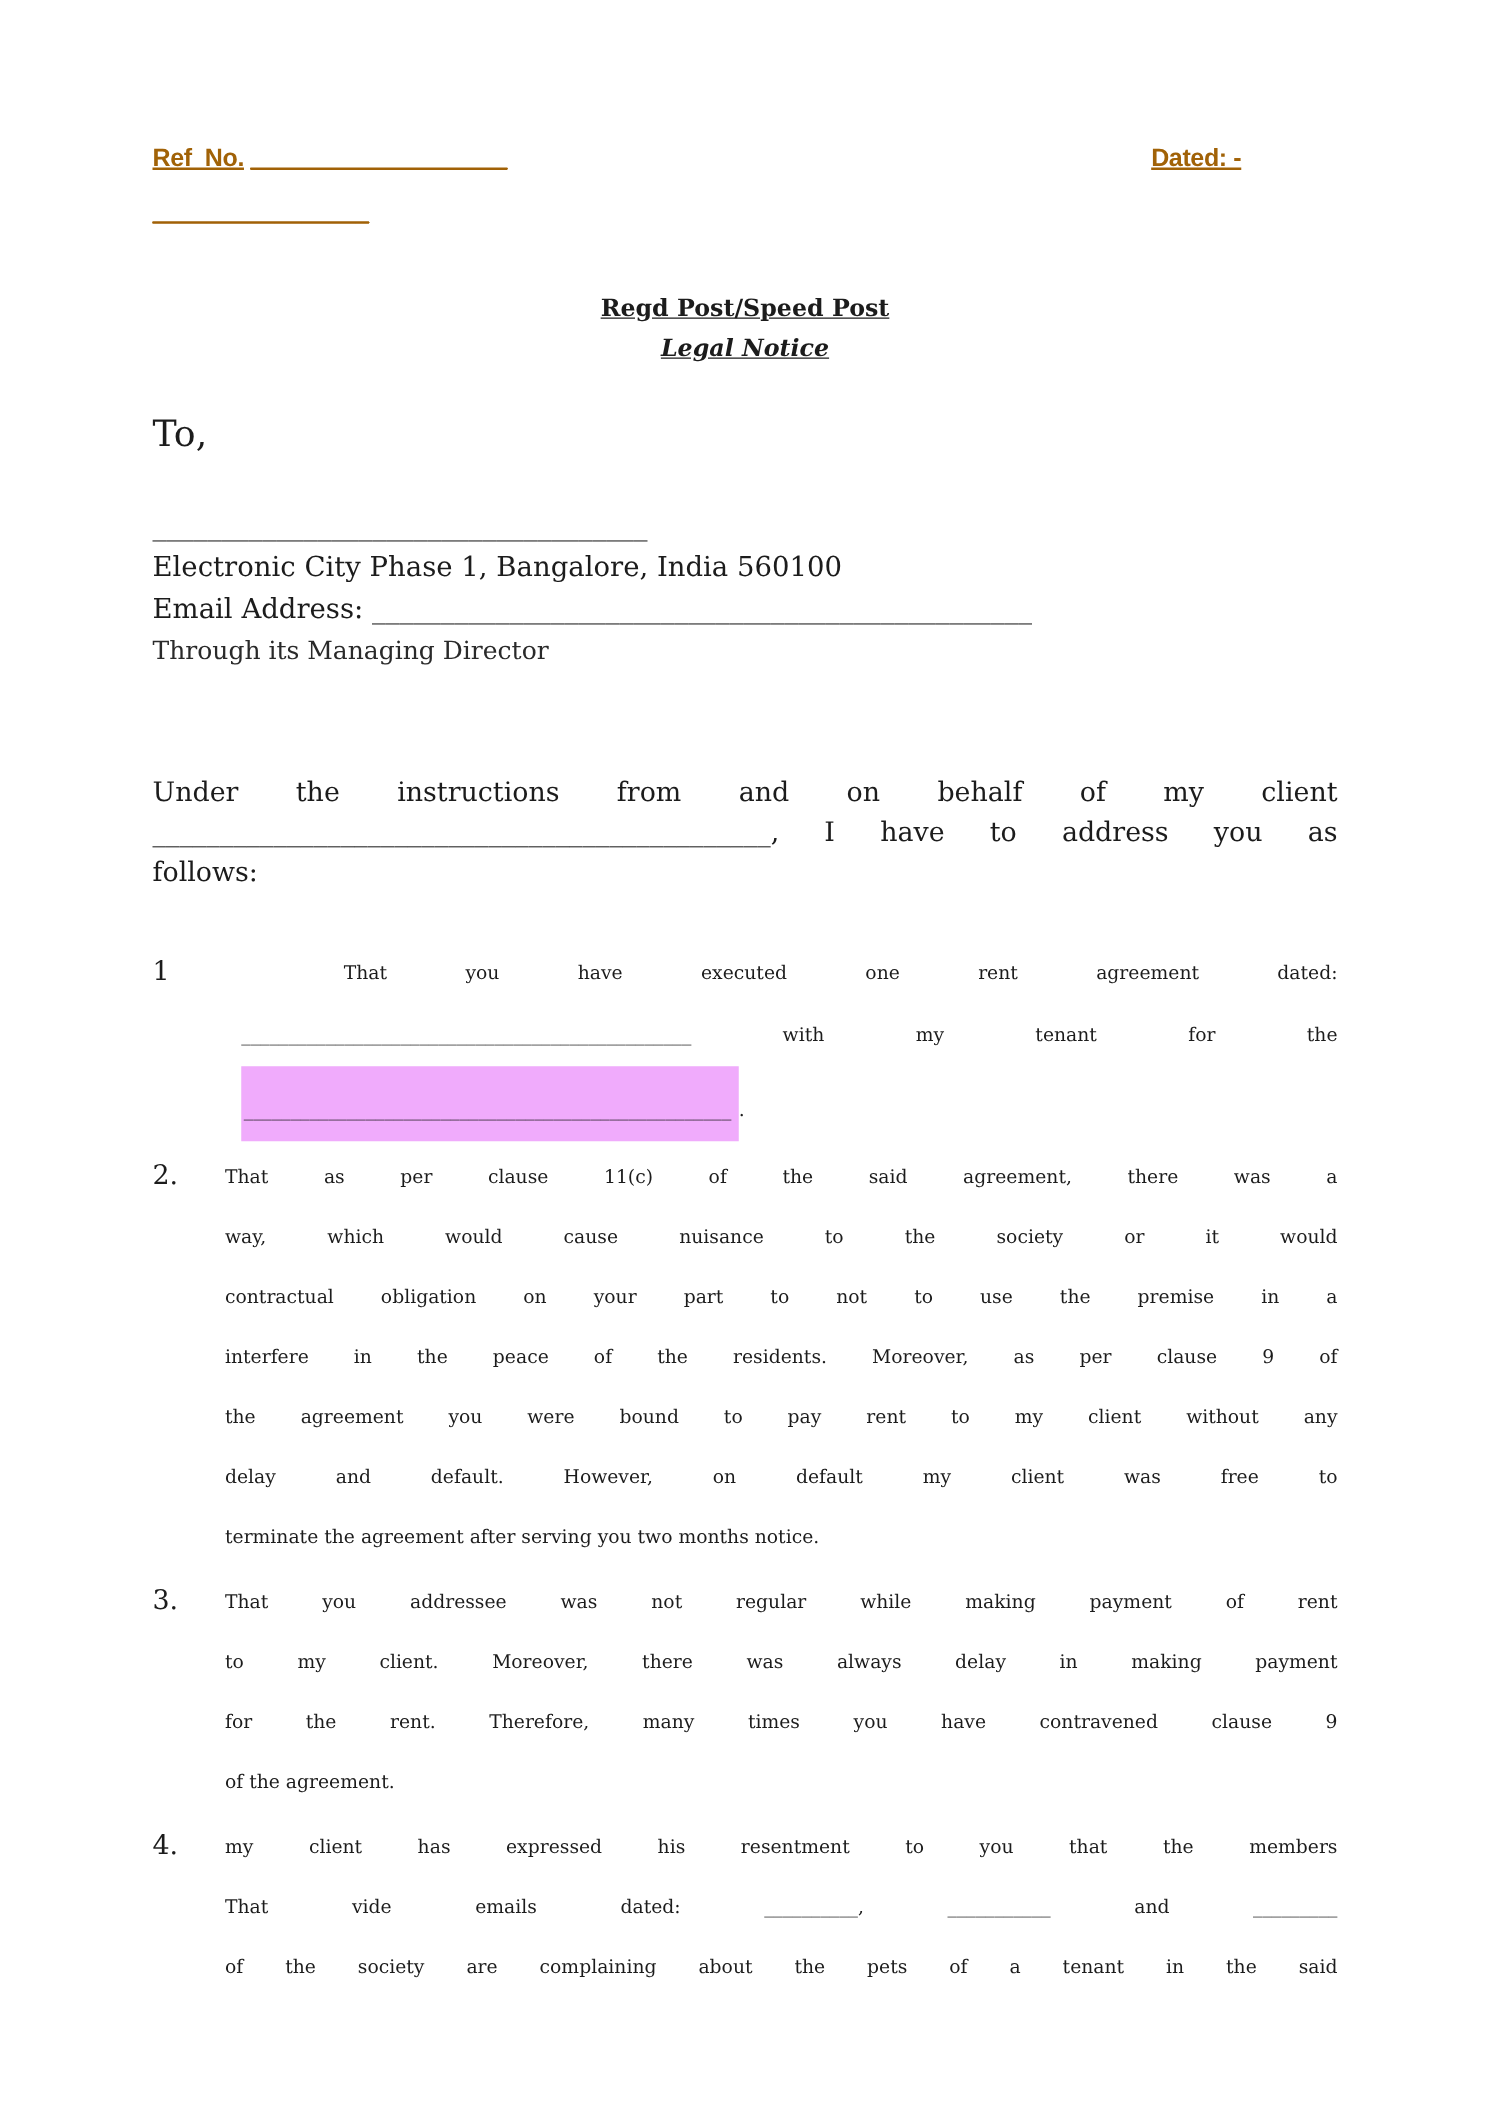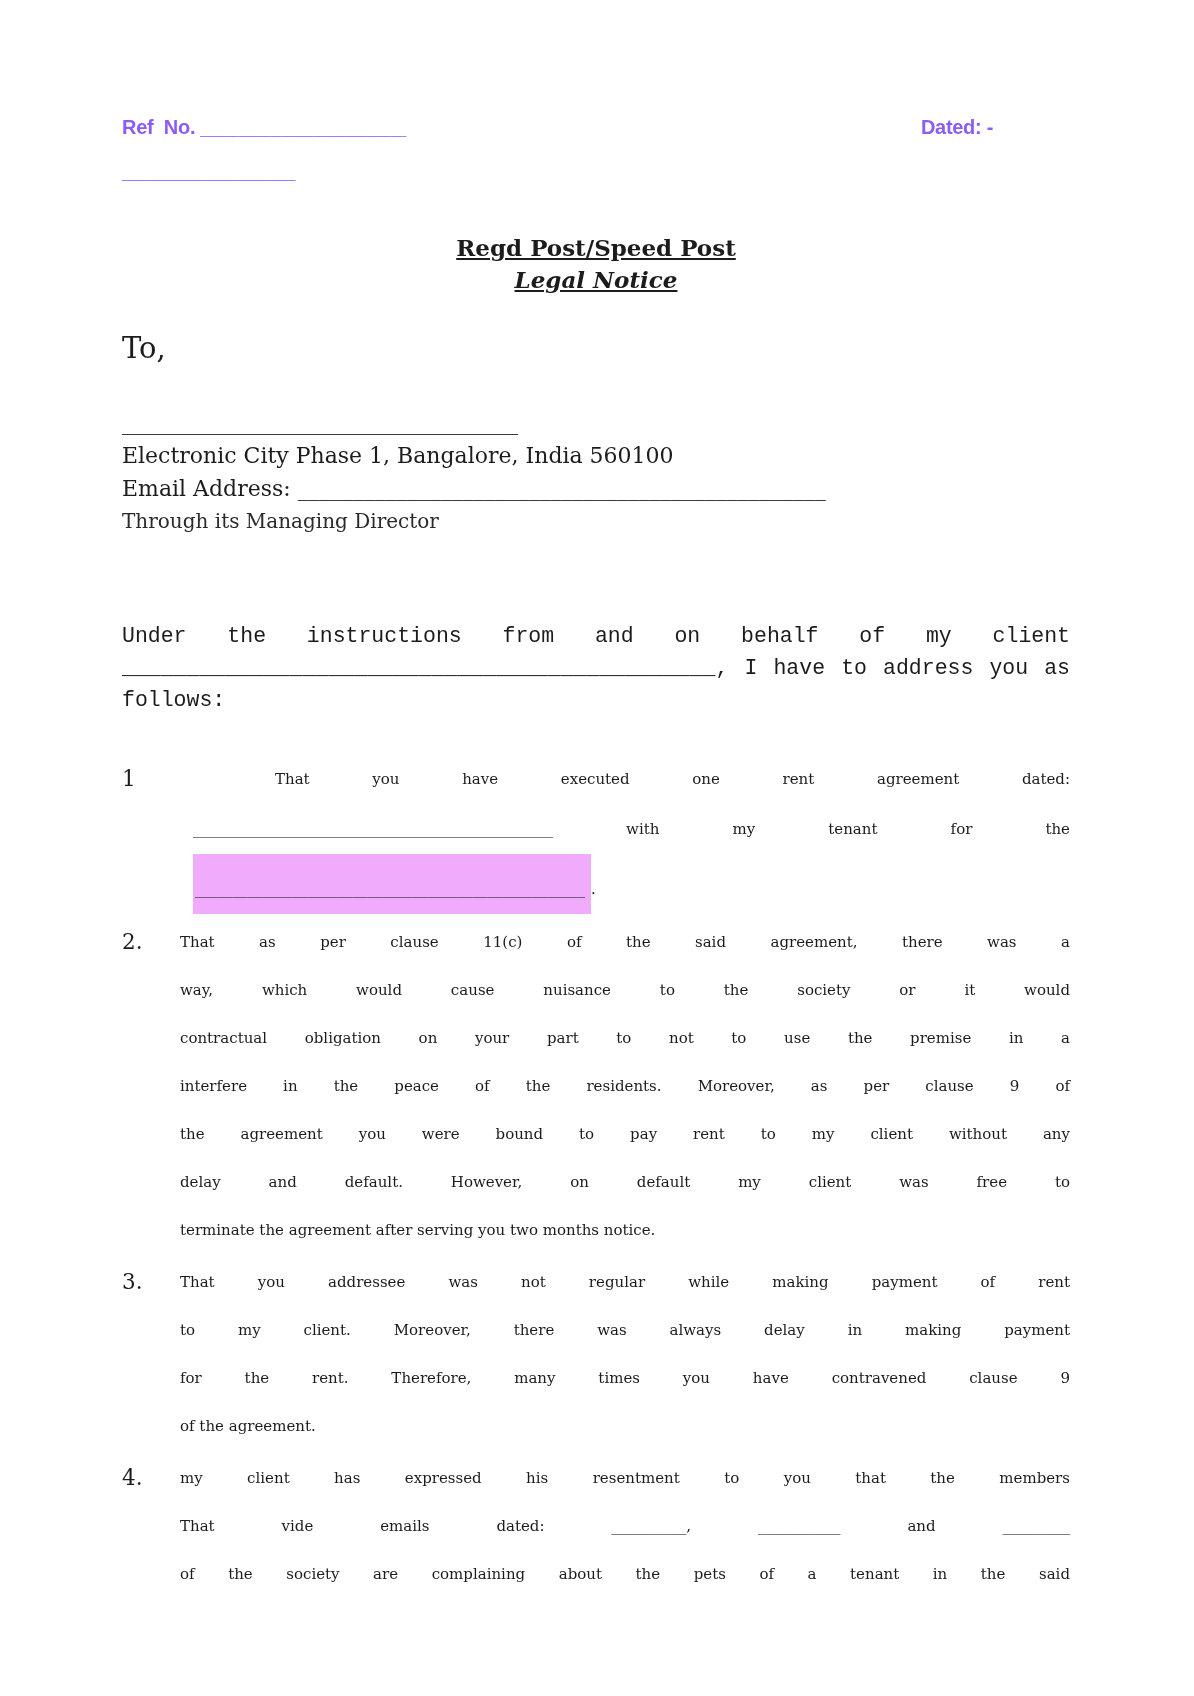--- a/index.html
+++ b/index.html
@@ -14,41 +14,42 @@
     color: #1c1c1c;
     overflow: hidden;
   }
   
   .hdr { display: flex; justify-content: space-between; align-items: baseline; line-height: 30px; }
   .hsans {
     font-family: "Liberation Sans", sans-serif;
     font-weight: 700;
     font-size: 20px;
     letter-spacing: -0.3px;
-    color: #8b5cf6;
+    color: #a16207;
     white-space: pre;
+    text-decoration: underline;
   }
   .dated { margin-right: 77px; }
   .refline2 { margin-top: 12px; line-height: 30px; }
   
   .title1, .title2 {
     text-align: center;
     font-weight: 700;
-    font-size: 23px;
+    font-size: 19px;
     line-height: 32px;
     text-decoration: underline;
   }
   .title1 { margin-top: 46px; }
   .title2 { font-style: italic; }
   
   .to { margin-top: 36px; font-size: 29px; line-height: 32px; }
   .addr { margin-top: 42px; font-size: 22px; line-height: 33px; }
   .addr .through { font-size: 20px; color: #2a2a2a; }
   
-  .intro { margin-top: 82px; font-size: 21.5px; line-height: 32px; font-family: Liberation Mono, monospace; }
+  .intro { margin-top: 82px; font-size: 21.5px; line-height: 32px; }
   
   .jl { text-align: justify; text-align-last: justify; }
   
   .ll { text-align: left; }
   
   .items { margin-top: 38px; }
   .item { display: flex; align-items: flex-start; }
   .num { flex: none; width: 58px; font-size: 21.5px; }
   .content { flex: 1 1 auto; min-width: 0; font-size: 15px; }
   .item-1 .num, .item-1 .content { line-height: 50px; }

